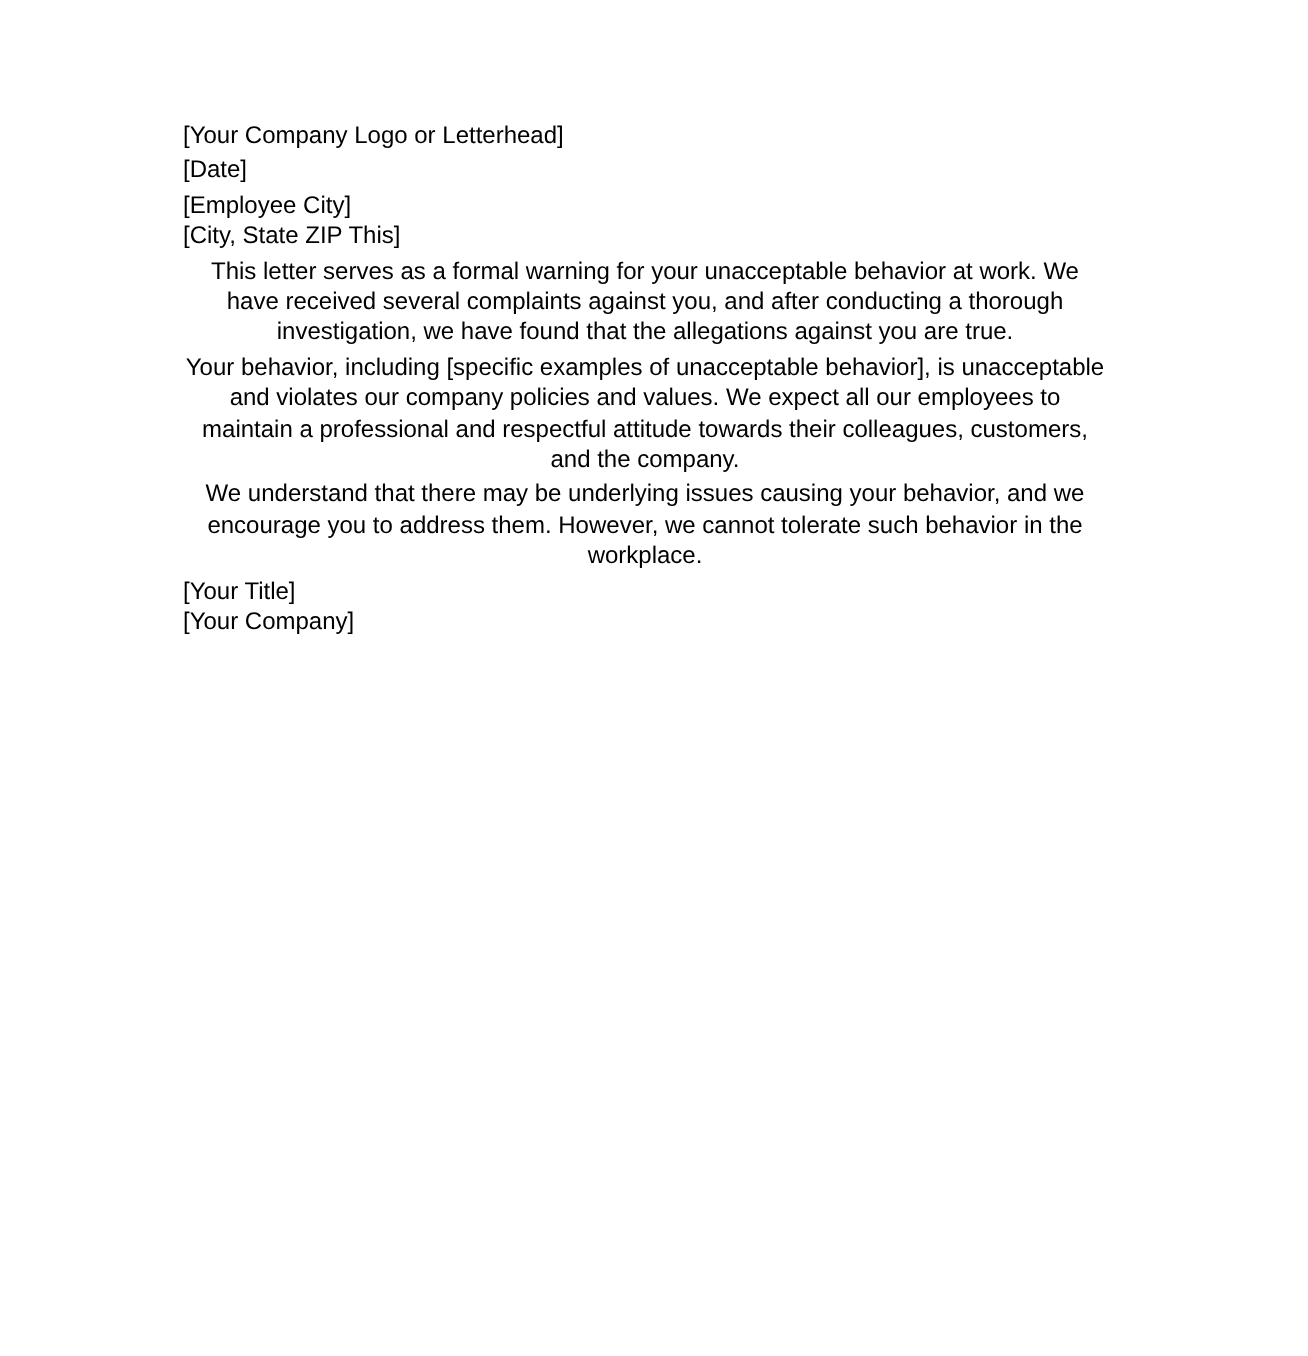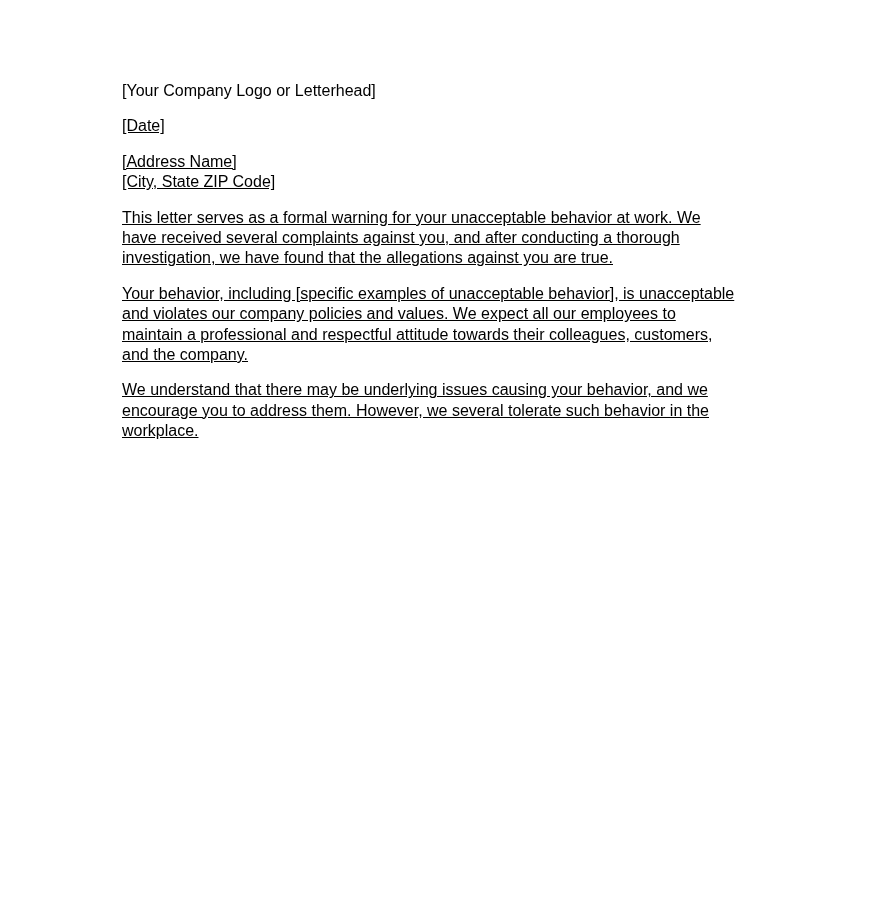--- a/index.html
+++ b/index.html
@@ -33,62 +33,63 @@
 
   
   .block {
     font-size: 16px;
     line-height: 20.4px;
     letter-spacing: 0;
     white-space: normal;
   }
 
   .block + .block {
-    margin-top: 15px;
-    text-decoration: underline;
+    margin-top: 3px;
   }
 
   
   .line {
     display: block;
     font-size: 16px;
     line-height: 20.4px;
   }
 
   .para {
-    text-align: left;
+    text-align: center;
     word-spacing: 0;
   }
 </style>
 </head>
 <body>
 
 <div class="page">
   <div class="letter">
 
     <div class="block">
       <span class="line">[Your Company Logo or Letterhead]</span>
     </div>
 
     <div class="block">
       <span class="line">[Date]</span>
     </div>
 
     <div class="block">
-      <span class="line">[Address Name]</span>
-      <span class="line">[City, State ZIP Code]</span>
+      <span class="line">[Employee City]</span>
+      <span class="line">[City, State ZIP This]</span>
     </div>
 
 
     <div class="block para">This letter serves as a formal warning for your unacceptable behavior at work. We have received several complaints against you, and after conducting a thorough investigation, we have found that the allegations against you are true.</div>
 
     <div class="block para">Your behavior, including [specific examples of unacceptable behavior], is unacceptable and violates our company policies and values. We expect all our employees to maintain a professional and respectful attitude towards their colleagues, customers, and the company.</div>
 
-    <div class="block para">We understand that there may be underlying issues causing your behavior, and we encourage you to address them. However, we several tolerate such behavior in the workplace.</div>
+    <div class="block para">We understand that there may be underlying issues causing your behavior, and we encourage you to address them. However, we cannot tolerate such behavior in the workplace.</div>
 
 
 
 
     <div class="block">
+      <span class="line">[Your Title]</span>
+      <span class="line">[Your Company]</span>
     </div>
 
   </div>
 </div>
 
 </body></html>

